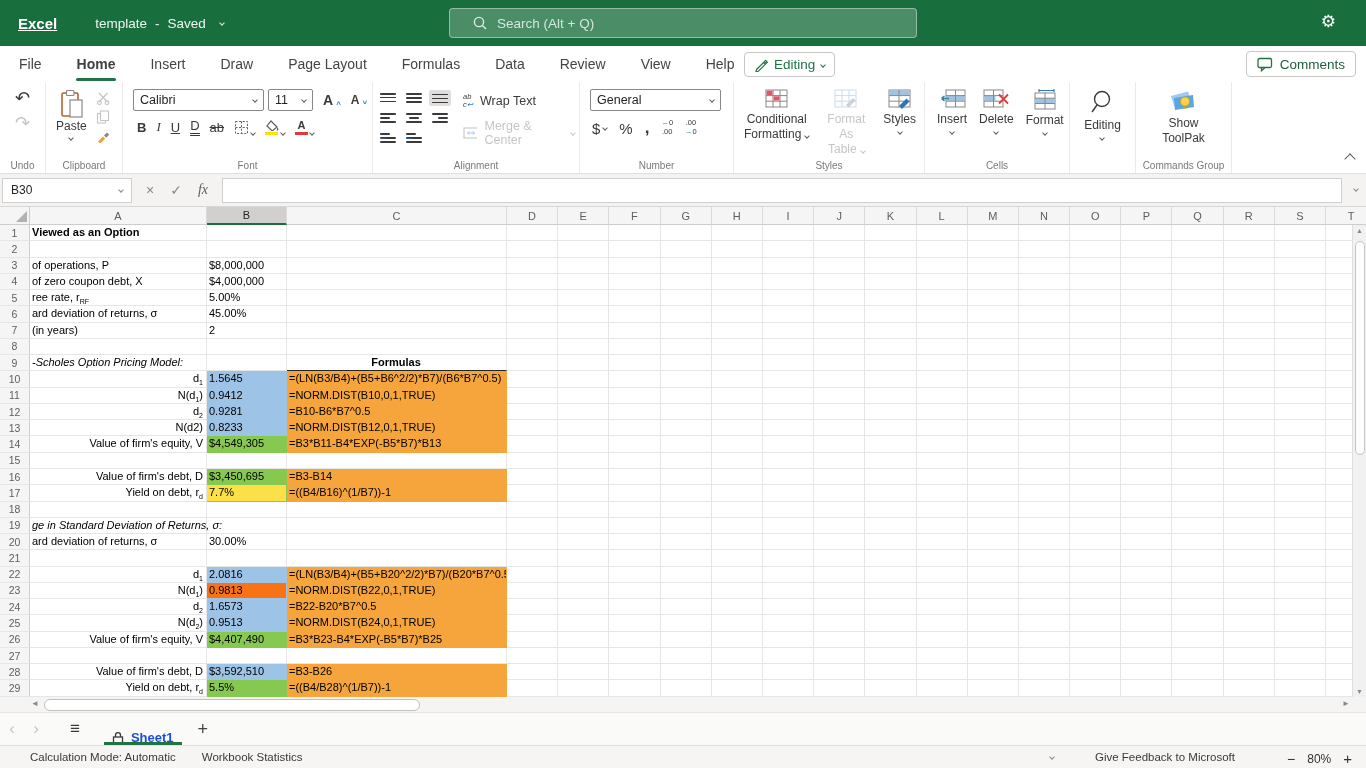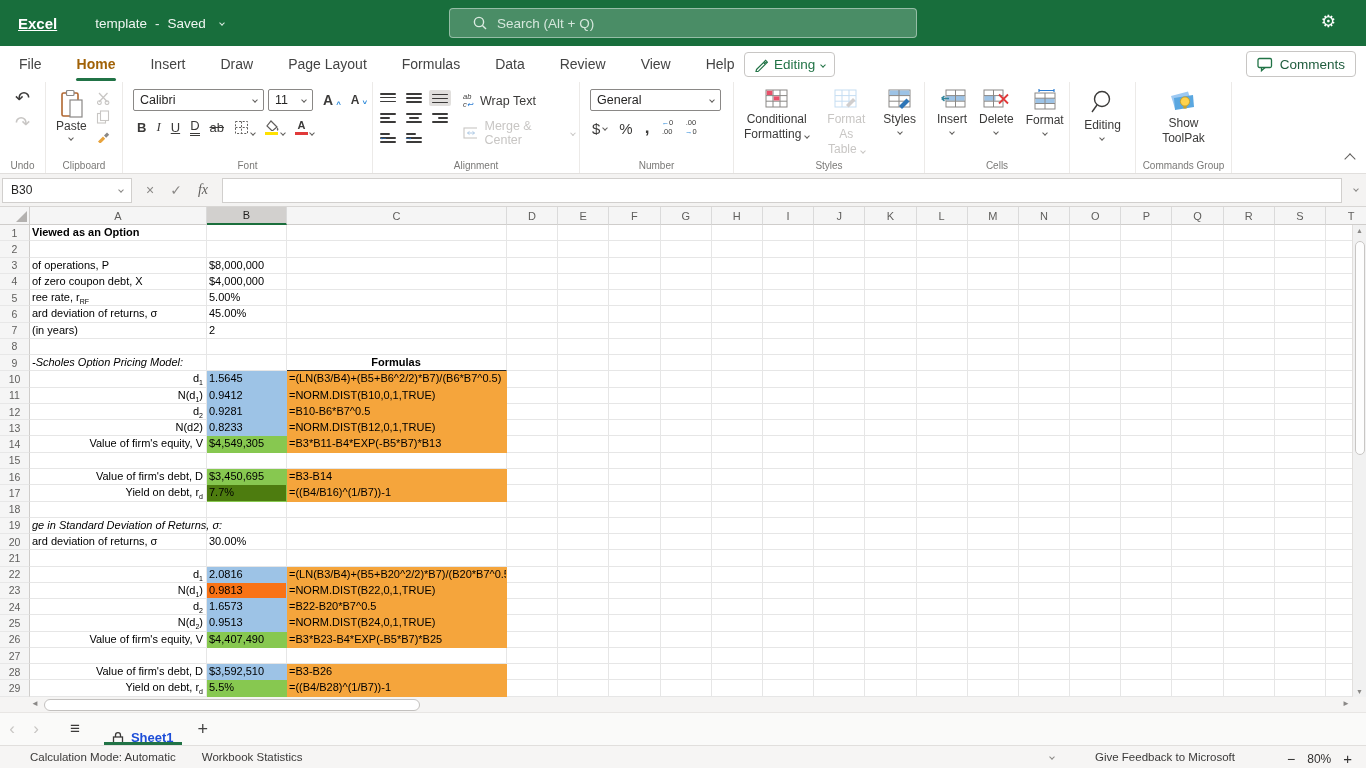--- a/index.html
+++ b/index.html
@@ -14,21 +14,21 @@
   .searchbox { position:absolute; left:449px; top:8px; width:468px; height:30px; background:rgba(255,255,255,.22);
     border:1px solid rgba(255,255,255,.42); border-radius:4px; display:flex; align-items:center; padding-left:22px; gap:9px; }
   .searchbox input { background:transparent; border:none; outline:none; color:#e5e5e5; font-size:13.5px; width:380px; font-family:"Liberation Sans",sans-serif; }
   .searchbox input::placeholder { color:#d5e7dc; }
   .gear { position:absolute; right:30px; top:13px; font-size:17px; color:#fff; line-height:1; }
 
   
   .tabrow { height:36px; background:#fff; display:flex; align-items:center; position:relative; }
   .tabs { display:flex; gap:33px; padding-left:18px; }
   .tab { font-size:14px; color:#444; position:relative; padding:9px 1px; cursor:default; white-space:nowrap; }
-  .tab.active { color:#a16207; font-weight:bold; }
+  .tab.active { color:#404040; font-weight:bold; }
   .tab.active::after { content:""; position:absolute; left:0; right:0; bottom:0; height:3px; background:#217346; border-radius:2px; }
   .editing-pill { position:absolute; left:744px; top:6px; height:25px; border:1px solid #c8c6c4; border-radius:4px;
     display:flex; align-items:center; gap:6px; padding:0 9px; color:#217346; font-size:13.5px; background:#fff; }
   .editing-pill .cv { border-color:#217346; }
   .comments-btn { position:absolute; right:10px; top:5px; height:26px; border:1px solid #c8c6c4; border-radius:4px;
     display:flex; align-items:center; gap:7px; padding:0 10px; color:#1f5c3d; font-size:13.5px; background:#fff; }
 
   
   .ribbon { height:92px; background:#fff; border-bottom:1px solid #e1dfdd; display:flex; position:relative; }
   .rgroup { position:relative; border-right:1px solid #eceae8; padding:7px 4px 16px 4px; display:flex; align-items:flex-start; }
@@ -885,21 +885,21 @@
         <div class="cell col-x"></div>
         <div class="cell col-x"></div>
         <div class="cell col-x"></div>
         <div class="cell col-x"></div>
         <div class="cell col-x"></div>
         <div class="cell col-x"></div>
       </div>
       <div class="grow">
         <div class="gut">17</div>
         <div class="cell col-a ar">Yield on debt, r<sub>d</sub></div>
-        <div class="cell col-b" style="background: #4d7c0f; border-color: rgb(135, 200, 80);">7.7%</div>
+        <div class="cell col-b" style="background: #fde047; border-color: rgb(135, 200, 80);">7.7%</div>
         <div class="cell col-c" style="background: rgb(245, 165, 60); border-color: rgb(245, 165, 60);">=((B4/B16)^(1/B7))-1</div>
         <div class="cell col-x"></div>
         <div class="cell col-x"></div>
         <div class="cell col-x"></div>
         <div class="cell col-x"></div>
         <div class="cell col-x"></div>
         <div class="cell col-x"></div>
         <div class="cell col-x"></div>
         <div class="cell col-x"></div>
         <div class="cell col-x"></div>

